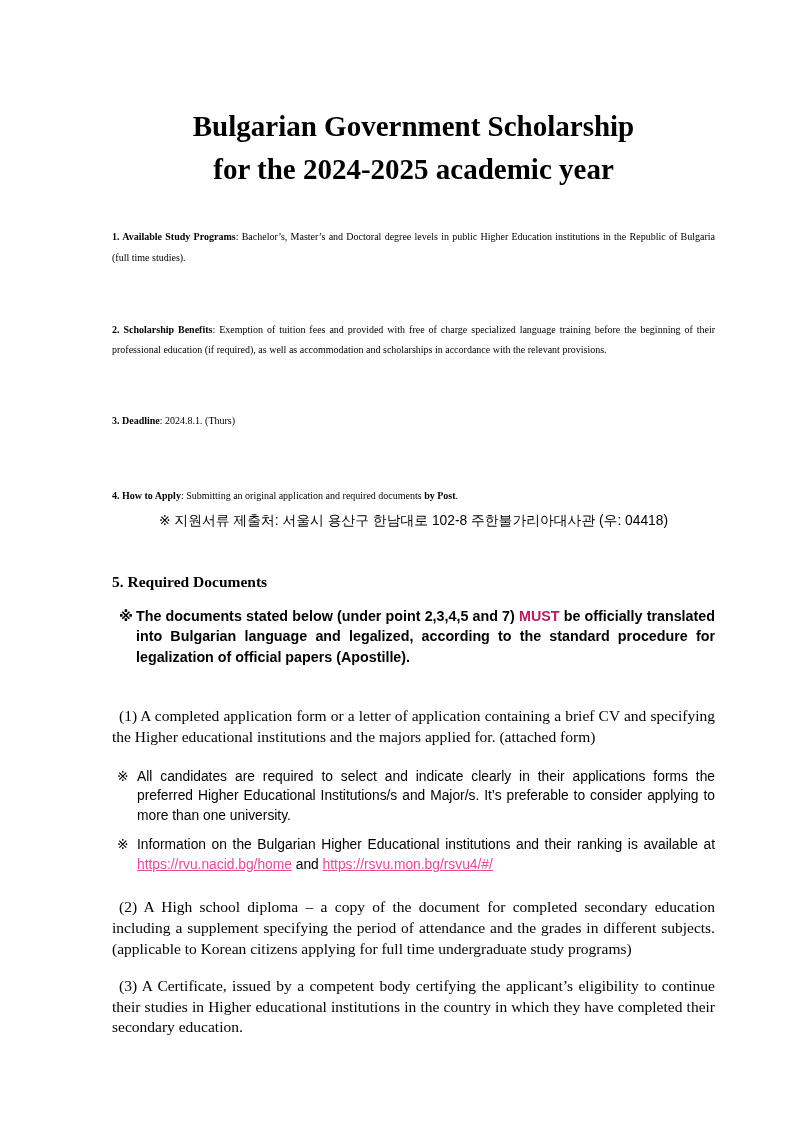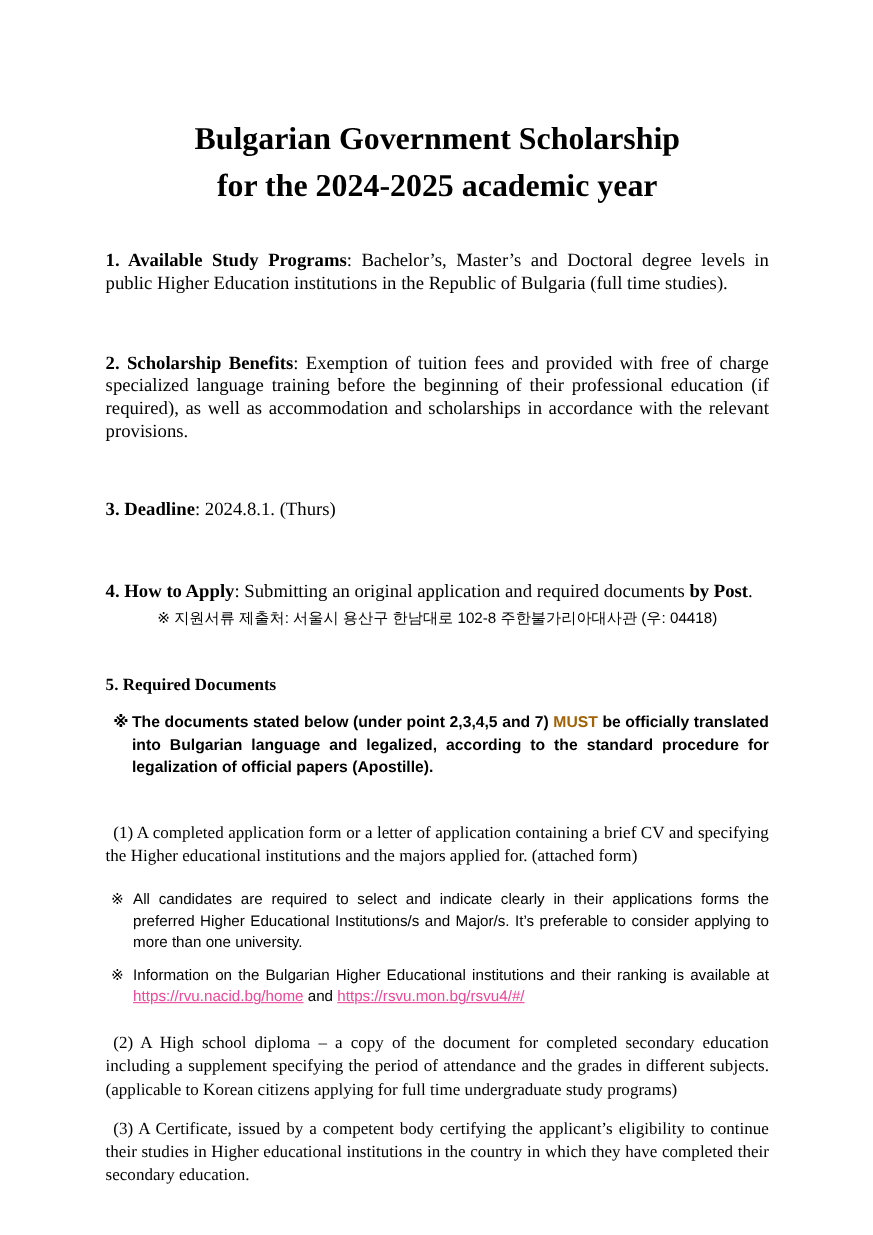--- a/index.html
+++ b/index.html
@@ -4,34 +4,34 @@
 <style>
   * { margin: 0; padding: 0; box-sizing: border-box; }
   html, body { background: #ffffff; }
   body {
     width: 794px; height: 1123px;
     position: relative; overflow: hidden;
     font-family: "Liberation Serif", serif;
     color: #000000;
   }
   .content {
-    position: absolute; left: 96px; top: 0;
+    position: absolute; left: 112px; top: 0;
     width: 603px;
   }
   .title {
     margin-top: 105px;
     text-align: center;
     font-weight: bold;
     font-size: 29px;
     line-height: 43px;
     font-family: "Liberation Serif", serif;
   }
   .title-line { display: block; }
   .para {
-    font-size: 17px;
+    font-size: 10px;
     line-height: 20.8px;
     text-align: justify;
   }
   .para b { font-weight: bold; }
   .sec1 { margin-top: 36px; }
   .sec2 { margin-top: 51px; }
   .sec3 { margin-top: 50px; }
   .sec4 { margin-top: 54px; }
   .sec5 { margin-top: 39px; font-size: 15.5px; line-height: 21px; }
   .korean {
@@ -46,21 +46,21 @@
     margin-top: 14px;
     display: flex;
     padding-left: 7px;
     font-family: "Liberation Sans", "DejaVu Sans", sans-serif;
     font-weight: bold;
     font-size: 14.3px;
     line-height: 20.5px;
   }
   .notice .marker { width: 17px; flex: none; }
   .notice .ntext { flex: 1; text-align: justify; }
-  .must-red { color: #a16207; }
+  .must-red { color: #be185d; }
   .doc-item {
     font-size: 15.5px;
     line-height: 20.8px;
     text-align: justify;
     text-indent: 7px;
   }
   .item1 { margin-top: 39px; }
   .item2 { margin-top: 23px; }
   .item3 { margin-top: 16px; }
   .subnote {

